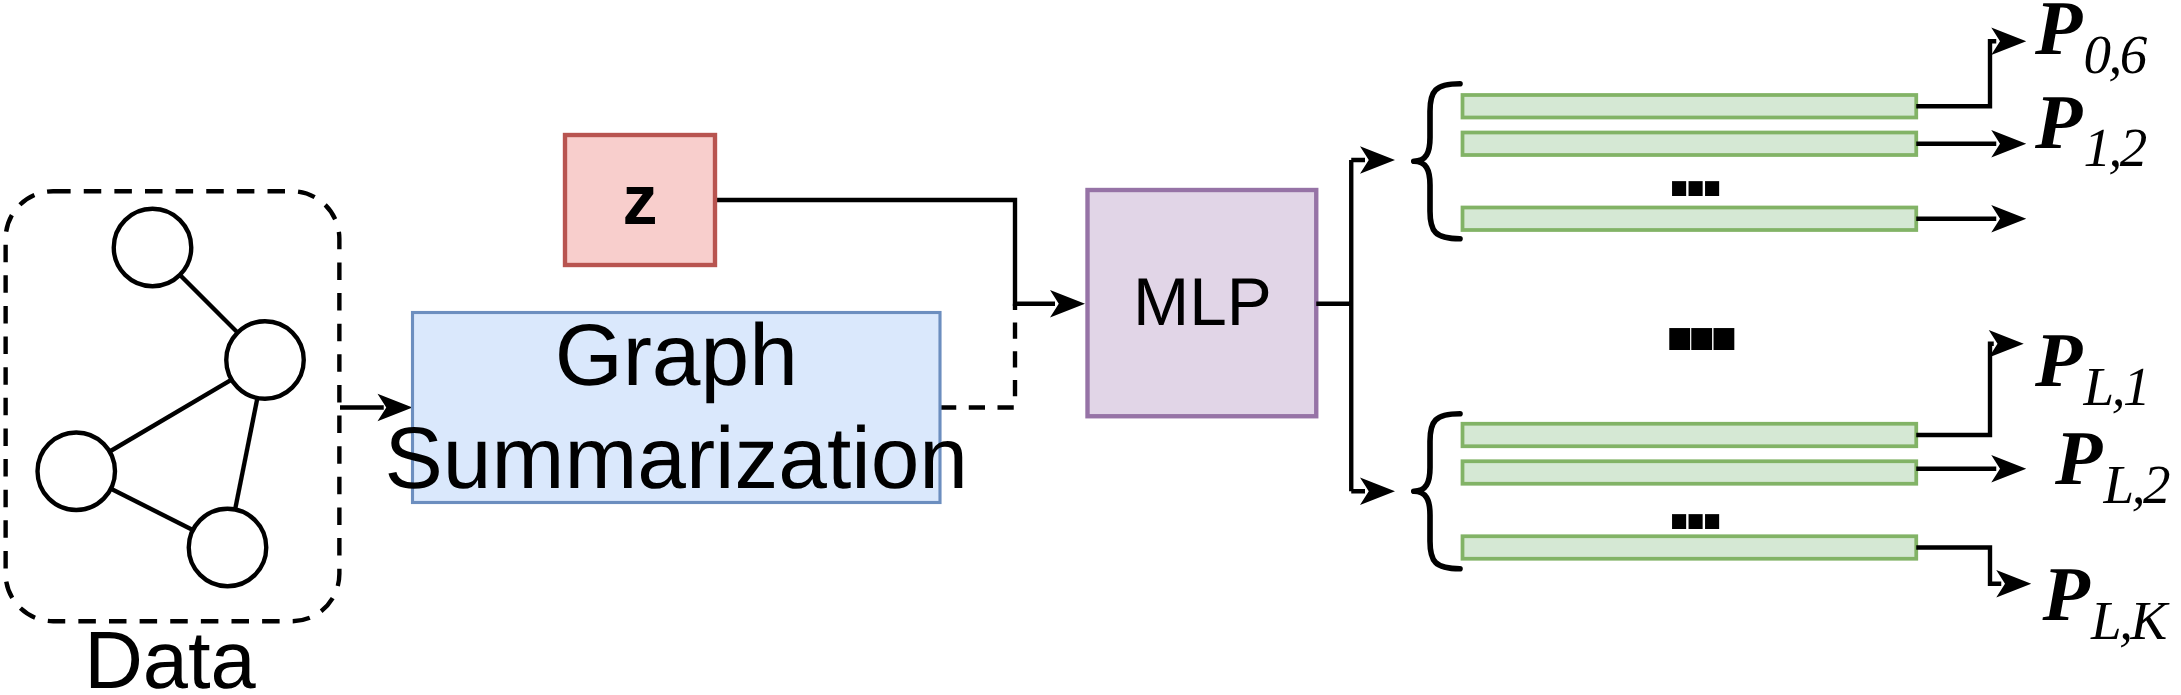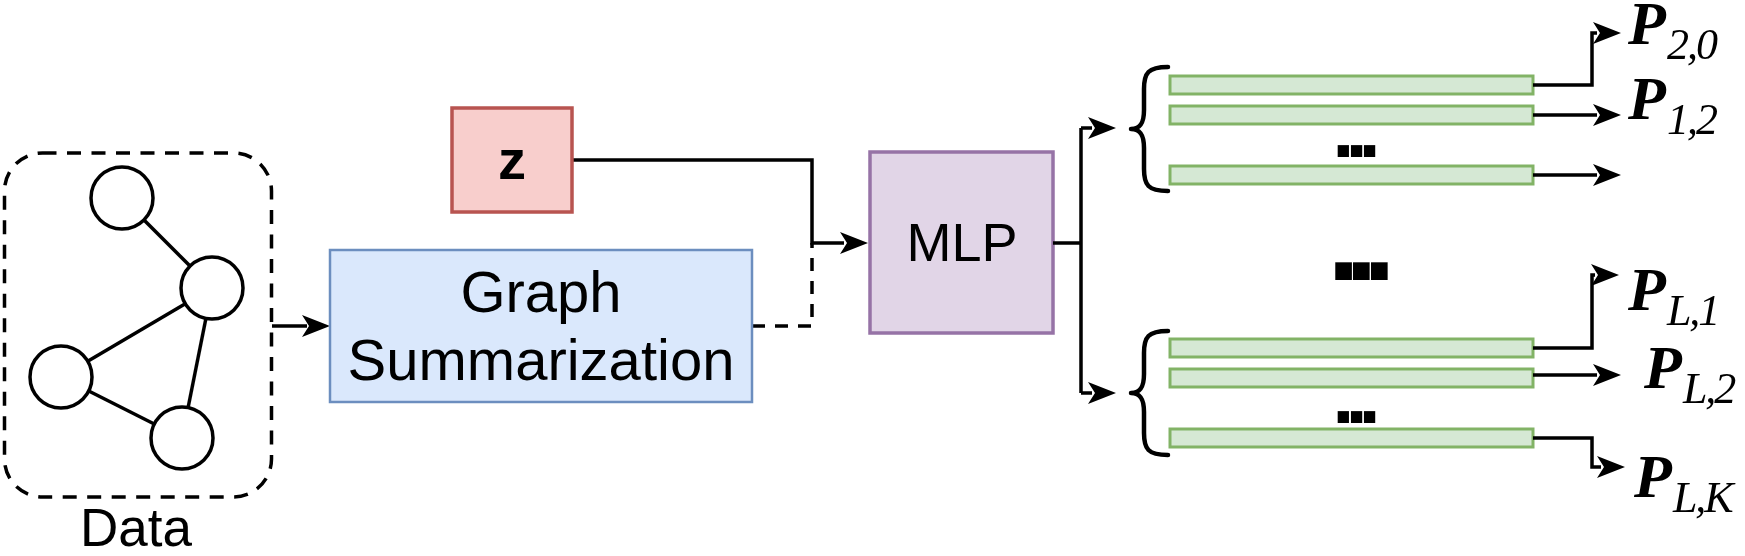--- a/index.html
+++ b/index.html
@@ -12,23 +12,23 @@
   }
   #diagram-svg{position:absolute;left:0;top:0;}
   .overlay-label{
     position:absolute;
     display:flex;align-items:center;justify-content:center;
     text-align:center;color:#000;
     line-height:1.17;
     white-space:pre-line;
   }
   .z-label{font-size:56px;font-weight:700;}
-  .gs-label{font-size:58px;}
+  .gs-label{font-size:70px;}
   .mlp-label{font-size:54px;}
-  .data-label{font-size:53px;text-align:center;}
+  .data-label{font-size:65px;text-align:center;}
   .plabel{
     position:absolute;
     font-family:"Liberation Serif","DejaVu Serif",serif;
     font-style:italic;font-weight:700;
     font-size:62px;line-height:1;color:#000;
     white-space:nowrap;
   }
   .plabel sub{
     font-size:44px;font-weight:400;font-style:italic;
     vertical-align:-15px;letter-spacing:-2px;margin-left:1px;line-height:0;
@@ -119,19 +119,19 @@
 
   <div class="overlay-label data-label" style="left:16px;top:500px;width:240px;height:56px;">Data</div>
 
   <div class="overlay-label z-label" style="left:452px;top:108px;width:120px;height:104px;">z</div>
 
   <div class="overlay-label gs-label" style="left:330px;top:250px;width:422px;height:152px;">Graph
 Summarization</div>
 
   <div class="overlay-label mlp-label" style="left:870px;top:152px;width:184px;height:181px;">MLP</div>
 
-  <div class="plabel" style="left:1628px;top:-8px;"><span>P</span><sub>2,0</sub></div>
+  <div class="plabel" style="left:1628px;top:-8px;"><span>P</span><sub>0,6</sub></div>
   <div class="plabel" style="left:1628px;top:67px;"><span>P</span><sub>1,2</sub></div>
   <div class="plabel" style="left:1628px;top:258px;text-align:right;"><span>P</span><sub>L,1</sub></div>
   <div class="plabel" style="left:1644px;top:336px;"><span>P</span><sub>L,2</sub></div>
   <div class="plabel" style="left:1634px;top:431px;margin-top:14px;"><span>P</span><sub>L,K</sub></div>
 
 </div>
 
 </body></html>

